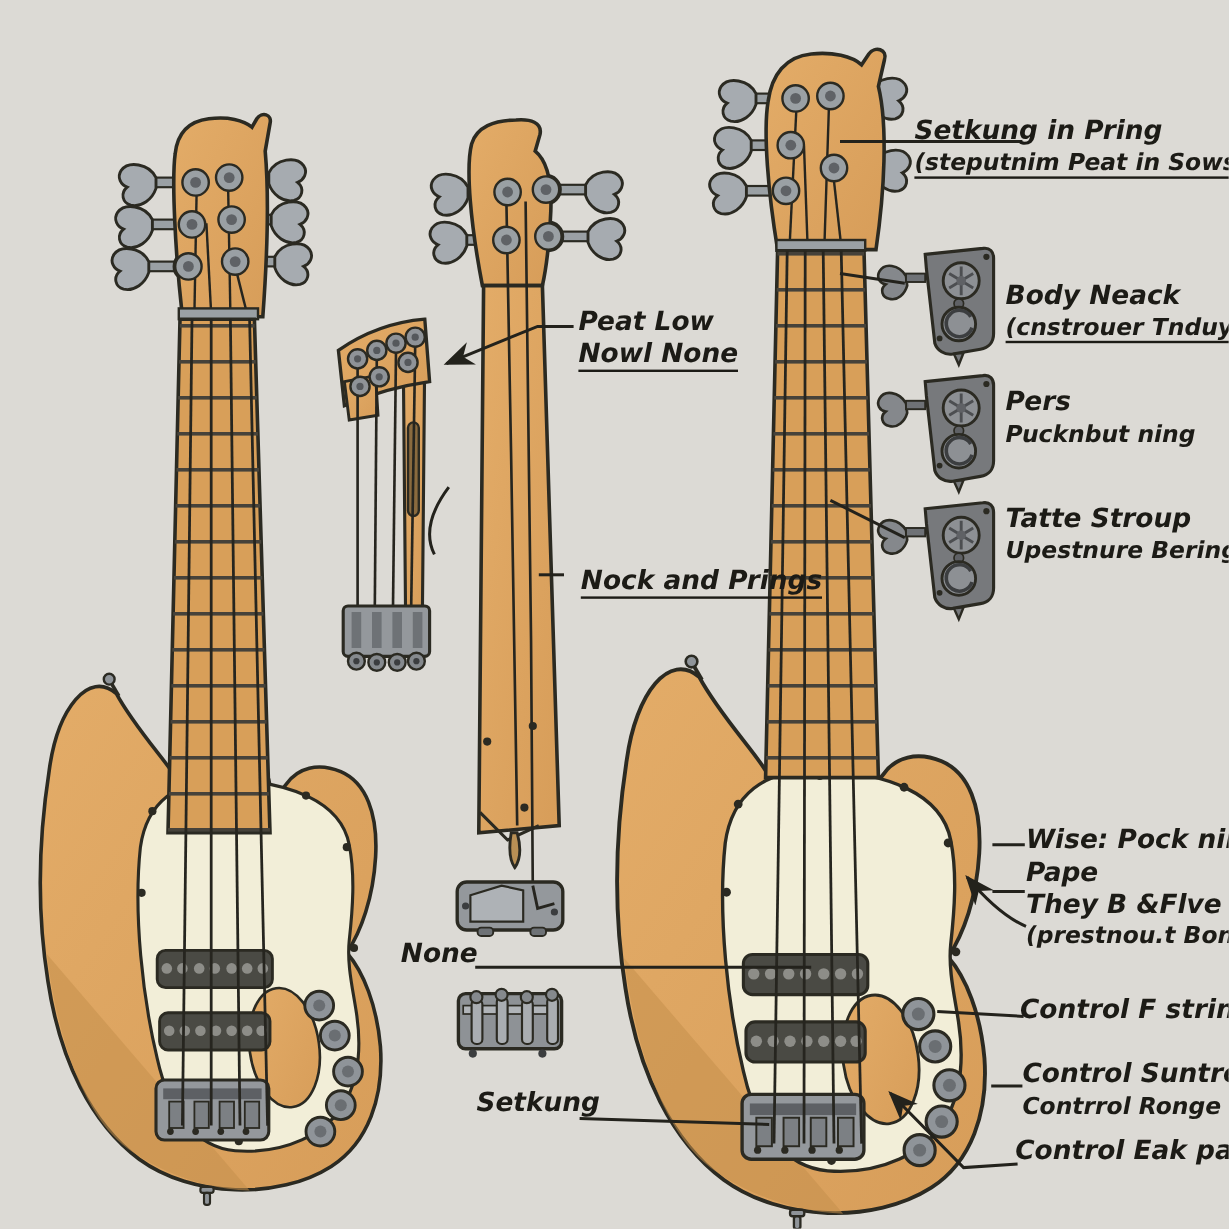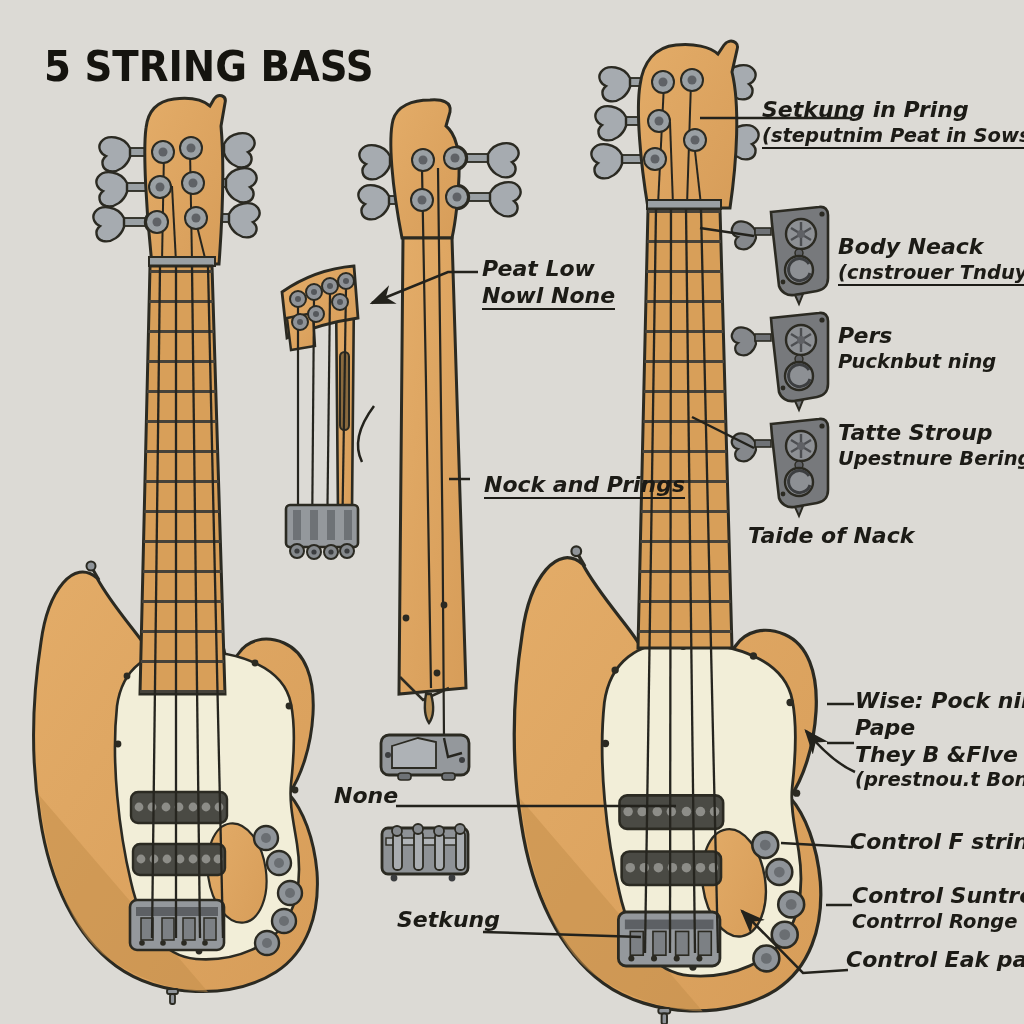--- a/index.html
+++ b/index.html
@@ -350,21 +350,20 @@
     <path d="M855,772 Q832,762 806,731" marker-end="url(#ah)"></path>
     <path d="M853,847 L781,843"></path>
     <path d="M852,905 L826,905"></path>
     <path d="M848,970 L803,973 L742,911" marker-end="url(#ah)"></path>
     <path d="M478,272 L448,272 L372,303" marker-end="url(#ah)"></path>
     <path d="M449,479 L470,479"></path>
     <path d="M374,406 C362,422 352,442 362,462"></path>
   </g>
 </svg>
 
-<h1 class="title">5 STRING BASS</h1>
 
 <div class="lbl" id="lab-body-low">
   <span class="ln">Peat Low</span>
   <span class="ln"><span class="u">Nowl None</span></span>
 </div>
 
 <div class="lbl" id="lab-nock">
   <span class="u">Nock and Prings</span>
 </div>
 
@@ -390,21 +389,20 @@
   <span class="ln">Pers</span>
   <span class="ln sub">Pucknbut ning</span>
 </div>
 
 <div class="lbl" id="lab-tatte">
   <span class="ln">Tatte Stroup</span>
   <span class="ln sub">Upestnure Bering)</span>
 </div>
 
 <div class="lbl" id="lab-taide">
-  <span class="ln">Taide of Nack</span>
 </div>
 
 <div class="lbl" id="lab-wise">
   <span class="ln">Wise: Pock ning</span>
   <span class="ln">Pape</span>
   <span class="ln">They B &amp;Flve</span>
   <span class="ln sub">(prestnou.t Boning)</span>
 </div>
 
 <div class="lbl" id="lab-control-f">

